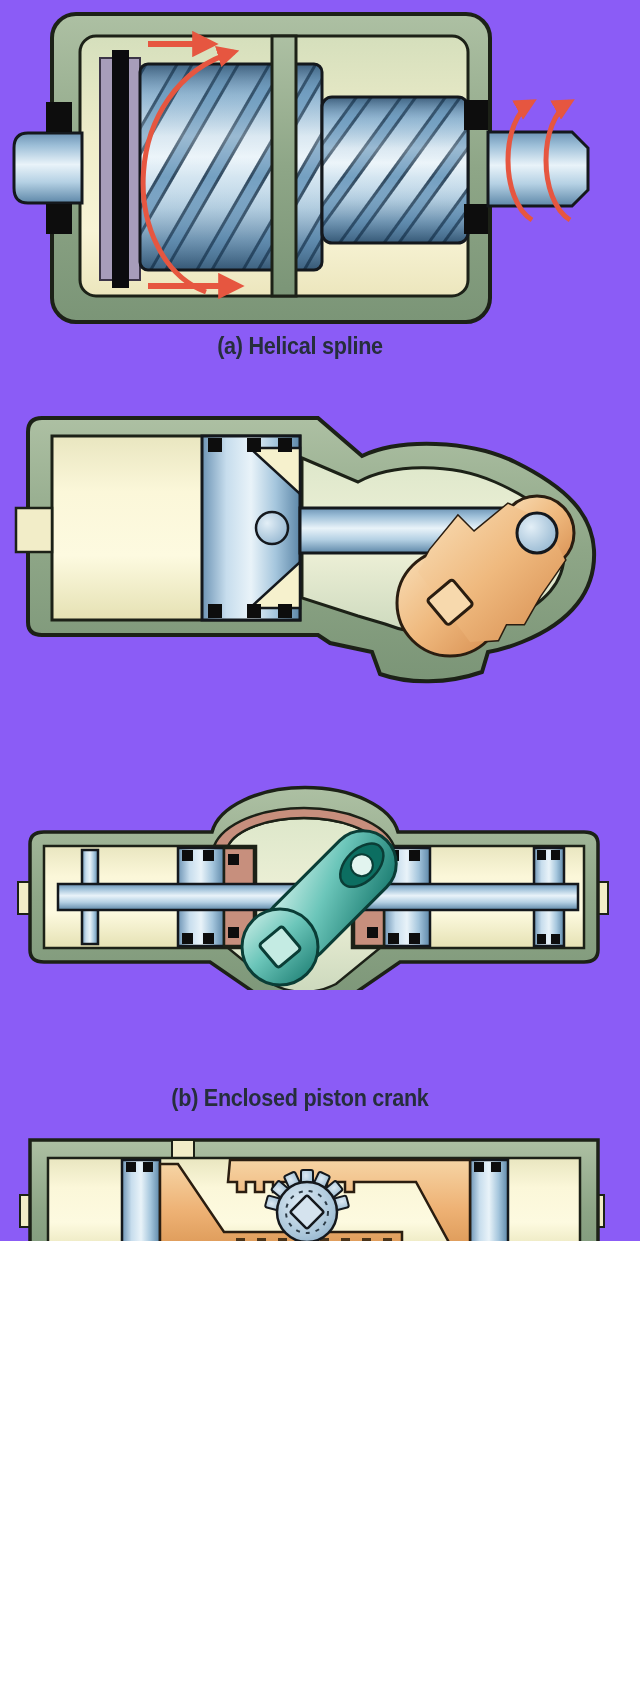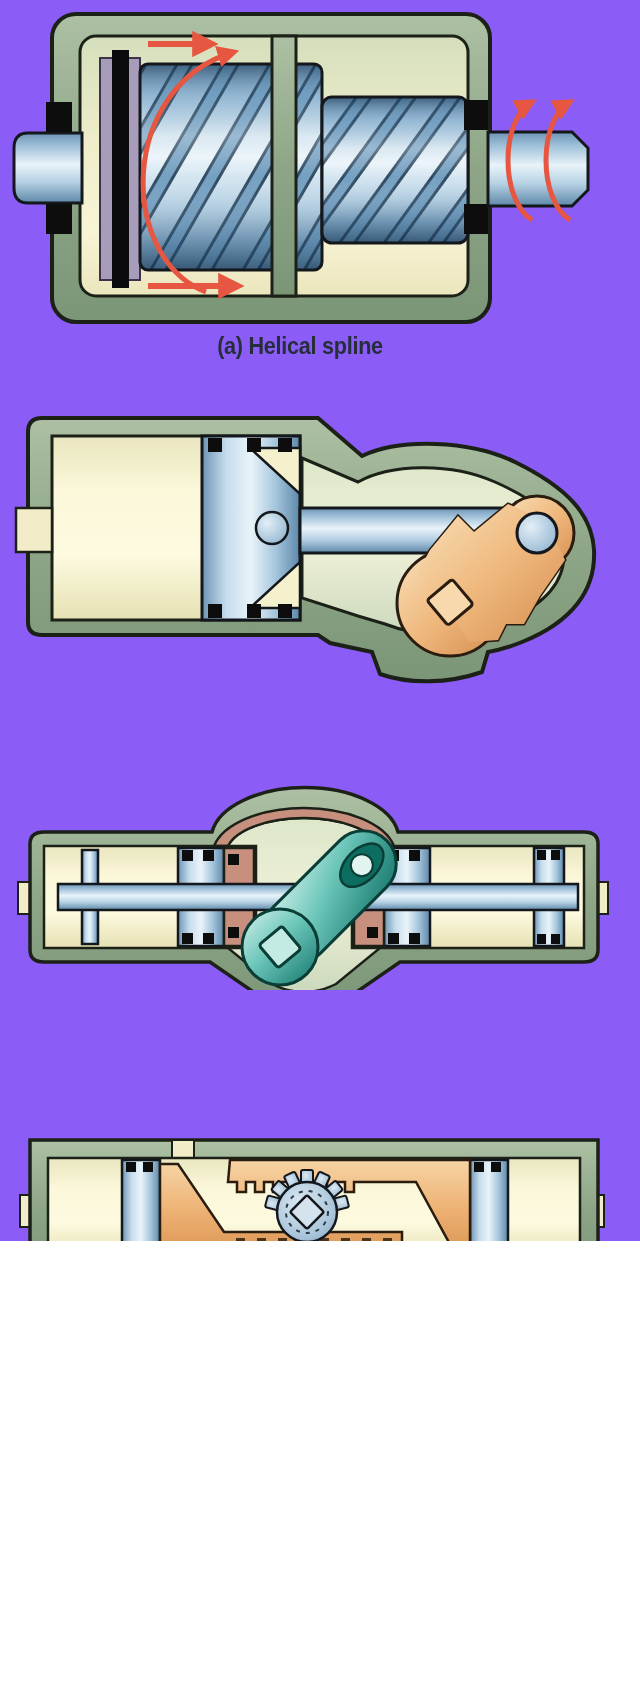--- a/index.html
+++ b/index.html
@@ -190,20 +190,23 @@
 
       <g>
         <polygon points="418,172 430,150 458,116 474,132 508,104 545,120 565,160 540,196 524,224 506,224 498,240 470,242" fill="url(#gOrange)" stroke="#2a1d10" stroke-width="3"></polygon>
         <circle cx="450" cy="203" r="53" fill="url(#gOrange)" stroke="#2a1d10" stroke-width="3"></circle>
         <circle cx="537" cy="133" r="37" fill="url(#gOrange)" stroke="#2a1d10" stroke-width="3"></circle>
         <polygon points="430,150 458,116 474,132 508,104 545,120 565,160 540,196 524,224 506,224 498,240 470,242 418,172" fill="url(#gOrange)" stroke="none"></polygon>
         <rect x="433" y="186" width="33" height="33" rx="3" transform="rotate(50 450 203)" fill="#f7d9ad" stroke="#2a1d10" stroke-width="3"></rect>
         <circle cx="537" cy="133" r="20" fill="url(#gPin)" stroke="#14181d" stroke-width="3"></circle>
       </g>
     </svg>
+    <figcaption class="caption" style="top:684px">
+      <span>(b) Enclosed piston crank</span>
+    </figcaption>
   </figure>
 
   <figure class="panel" style="top:770px">
     <svg width="640" height="220" viewBox="0 0 640 220">
 
       <rect x="18" y="112" width="18" height="32" fill="#f2edc8" stroke="#1c2117" stroke-width="2"></rect>
       <rect x="590" y="112" width="18" height="32" fill="#f2edc8" stroke="#1c2117" stroke-width="2"></rect>
 
       <path d="M44,62 H 212 A 94,52 0 0 1 398,62 H 584 Q 598,62 598,74 V 180 Q 598,192 584,192 H 400 L 342,232 Q 305,250 268,232 L 210,192 H 44 Q 30,192 30,180 V 74 Q 30,62 44,62 Z" fill="url(#gGreenV)" stroke="#1c2117" stroke-width="3.5"></path>
 

